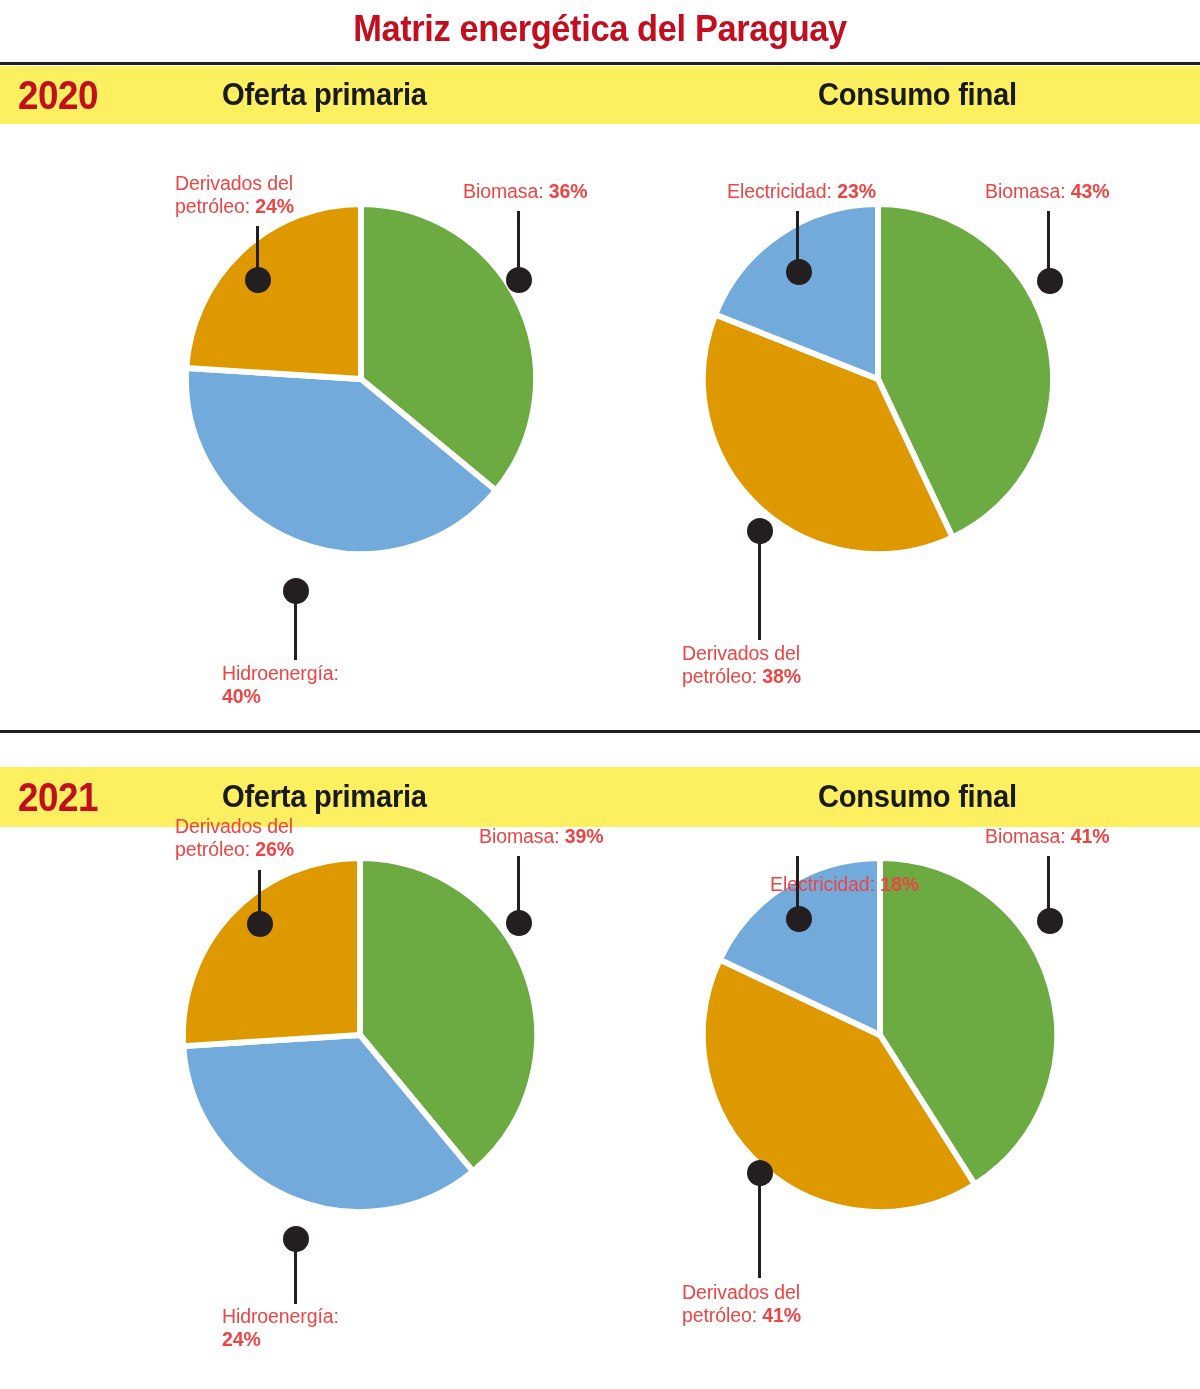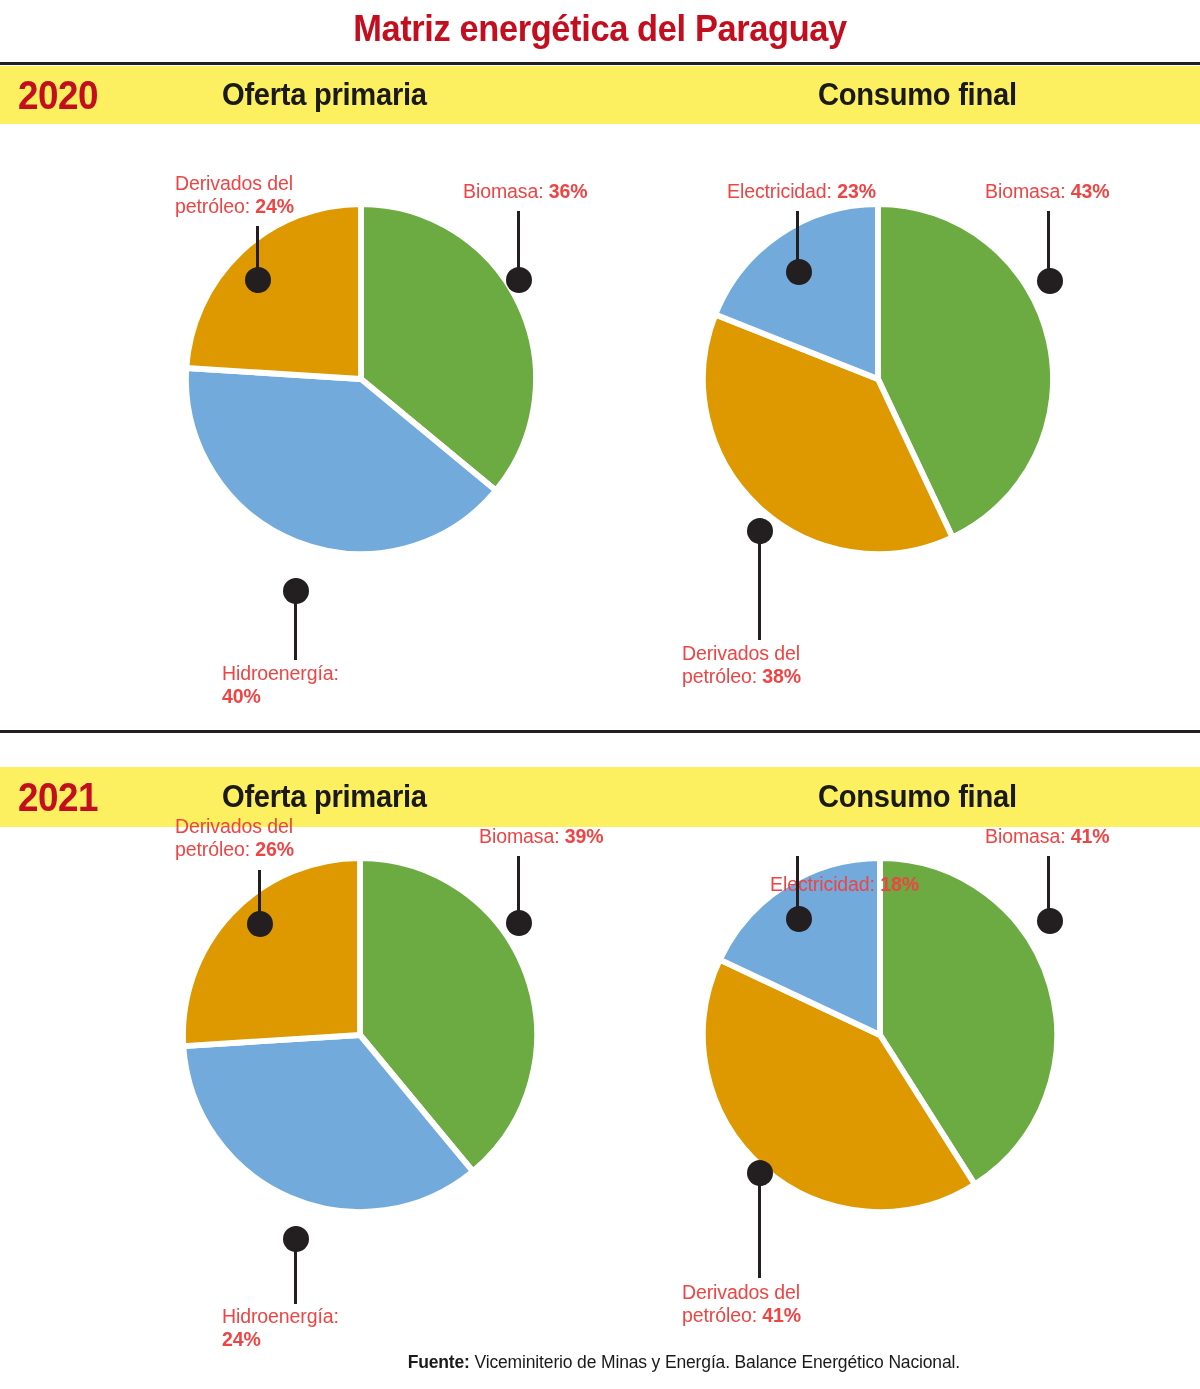--- a/index.html
+++ b/index.html
@@ -226,18 +226,14 @@
   <div class="callout">
     <div class="dot" style="left:747px; top:1160px;"></div>
     <div class="leader" style="left:758px; top:1182px; height:96px;"></div>
     <div class="txt" style="left:682px; top:1281px;">
       <span>Derivados del</span><br>
       <span>petróleo:</span>
       <b>41%</b>
     </div>
   </div>
 
-  <div class="source">
-    <b>Fuente:</b>
-    <span>Viceminiterio de Minas y Energía. Balance Energético Nacional.</span>
-  </div>
 
 </div>
 
 </body></html>

